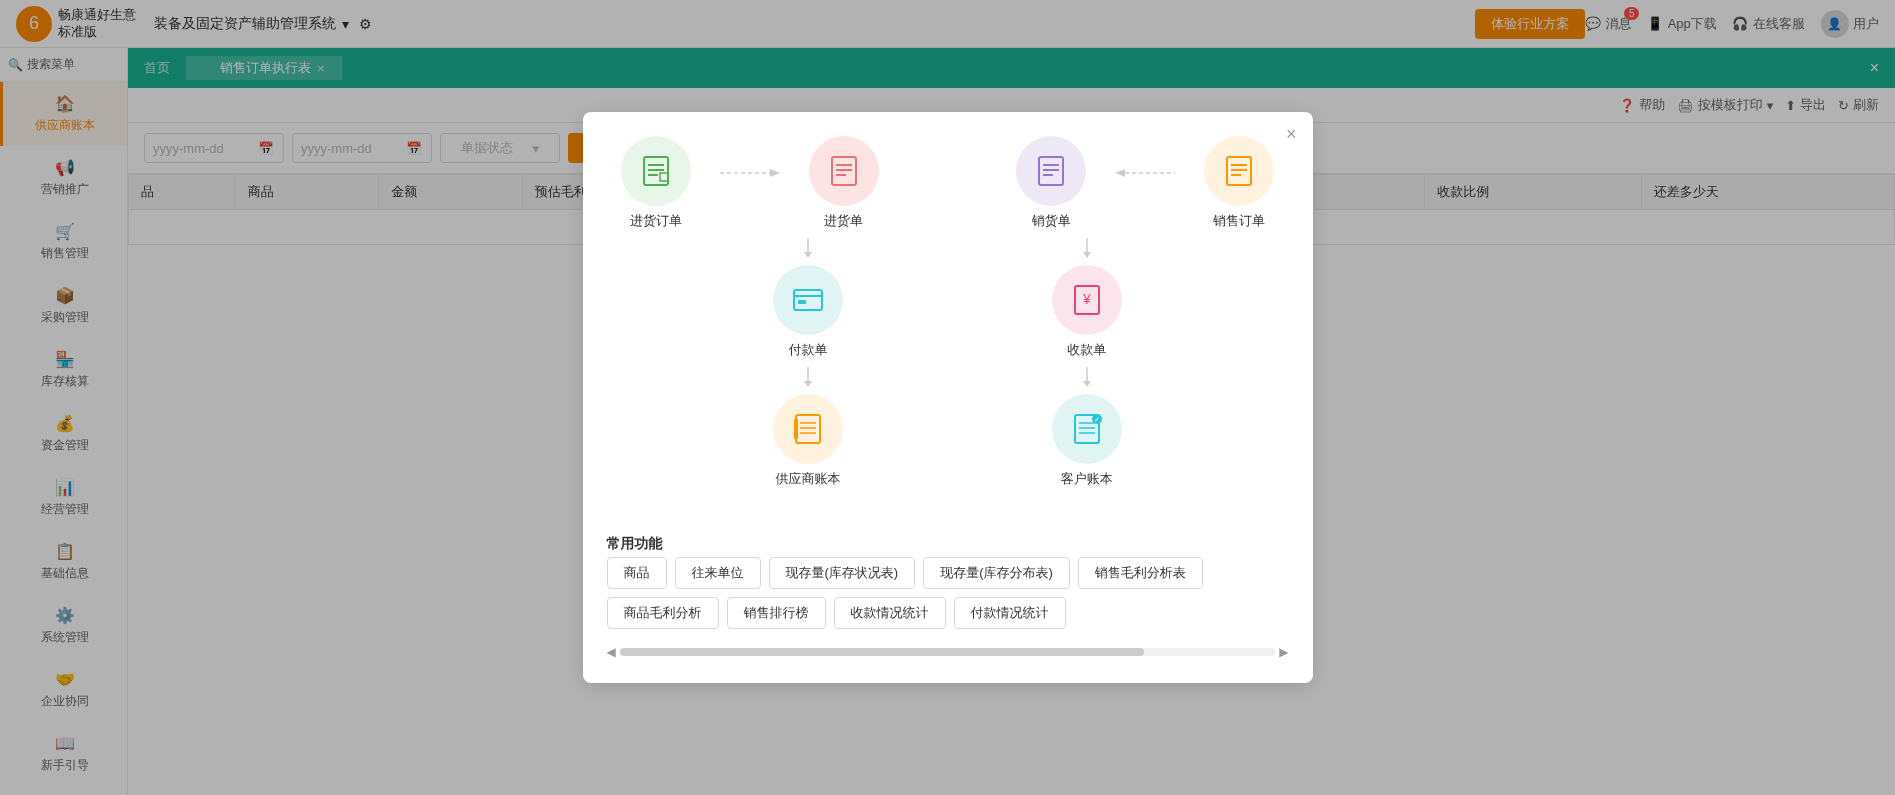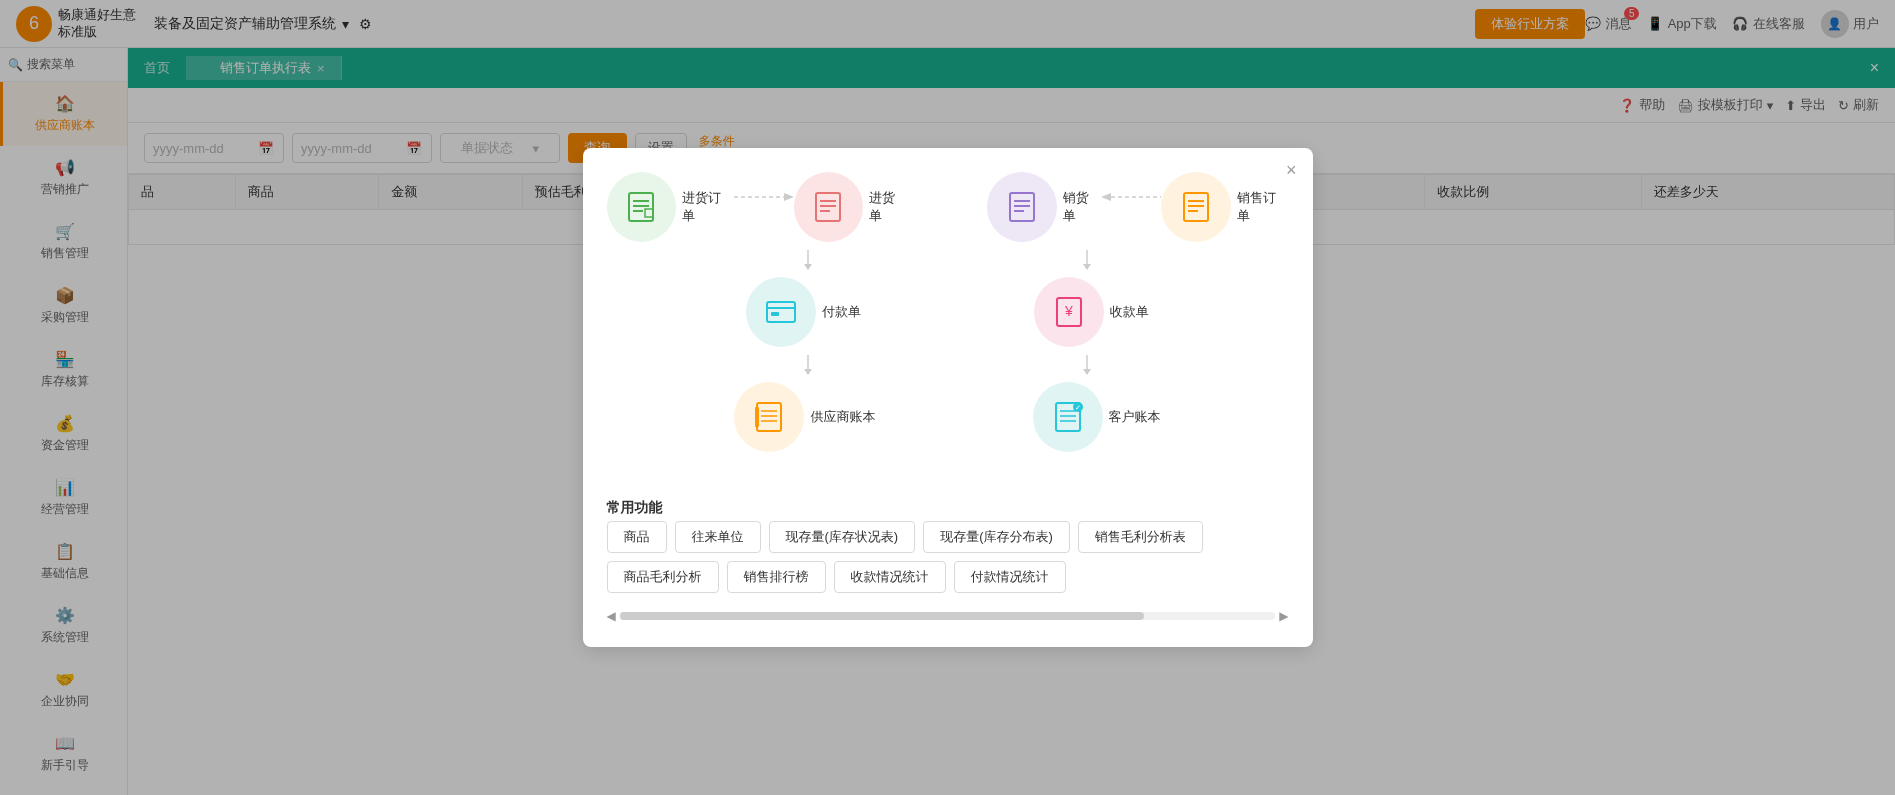--- a/index.html
+++ b/index.html
@@ -61,21 +61,21 @@
     .modal { background: white; border-radius: 8px; width: 730px; max-height: 600px; overflow: auto; padding: 24px; position: relative; box-shadow: 0 4px 20px rgba(0,0,0,0.15); }
     .modal-close { position: absolute; top: 12px; right: 16px; cursor: pointer; color: #999; font-size: 18px; }
     .flow-circle { width: 70px; height: 70px; border-radius: 50%; display: flex; align-items: center; justify-content: center; font-size: 28px; }
     .flow-circle.green { background: #e8f5e9; }
     .flow-circle.red { background: #fce4e4; }
     .flow-circle.purple { background: #ede7f6; }
     .flow-circle.orange { background: #fff3e0; }
     .flow-circle.teal { background: #e0f4f4; }
     .flow-circle.pink { background: #fce4ec; }
     .flow-label { font-size: 13px; color: #333; }
-    .flow-col { display: flex; flex-direction: row; align-items: center; gap: 6px; }
+    .flow-col { display: flex; flex-direction: column; align-items: center; gap: 6px; }
 
     
     .common-functions { margin-top: 16px; }
     .common-title { font-size: 14px; color: #333; margin-bottom: 4px; font-weight: bold; }
     .func-buttons { display: flex; flex-wrap: wrap; gap: 8px; }
     .func-btn { border: 1px solid #d9d9d9; background: white; padding: 6px 16px; border-radius: 4px; cursor: pointer; font-size: 13px; color: #333; }
 
     
     .modal-scrollbar { display: flex; align-items: center; gap: 4px; margin-top: 16px; }
     .scrollbar-track { flex: 1; height: 8px; background: #f0f0f0; border-radius: 4px; position: relative; }

